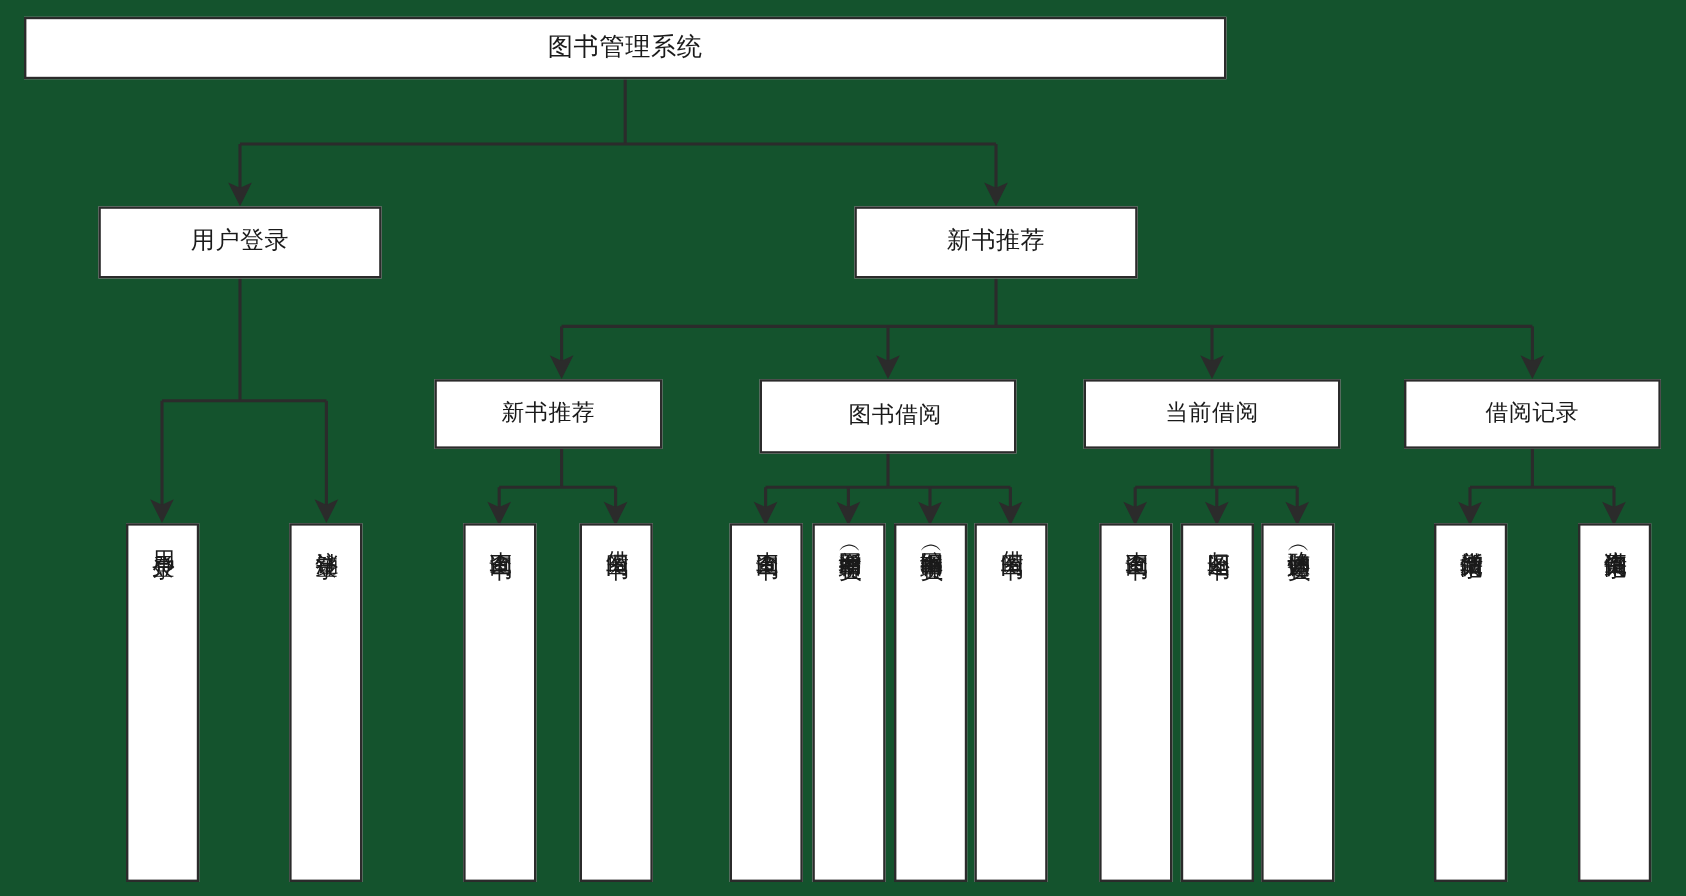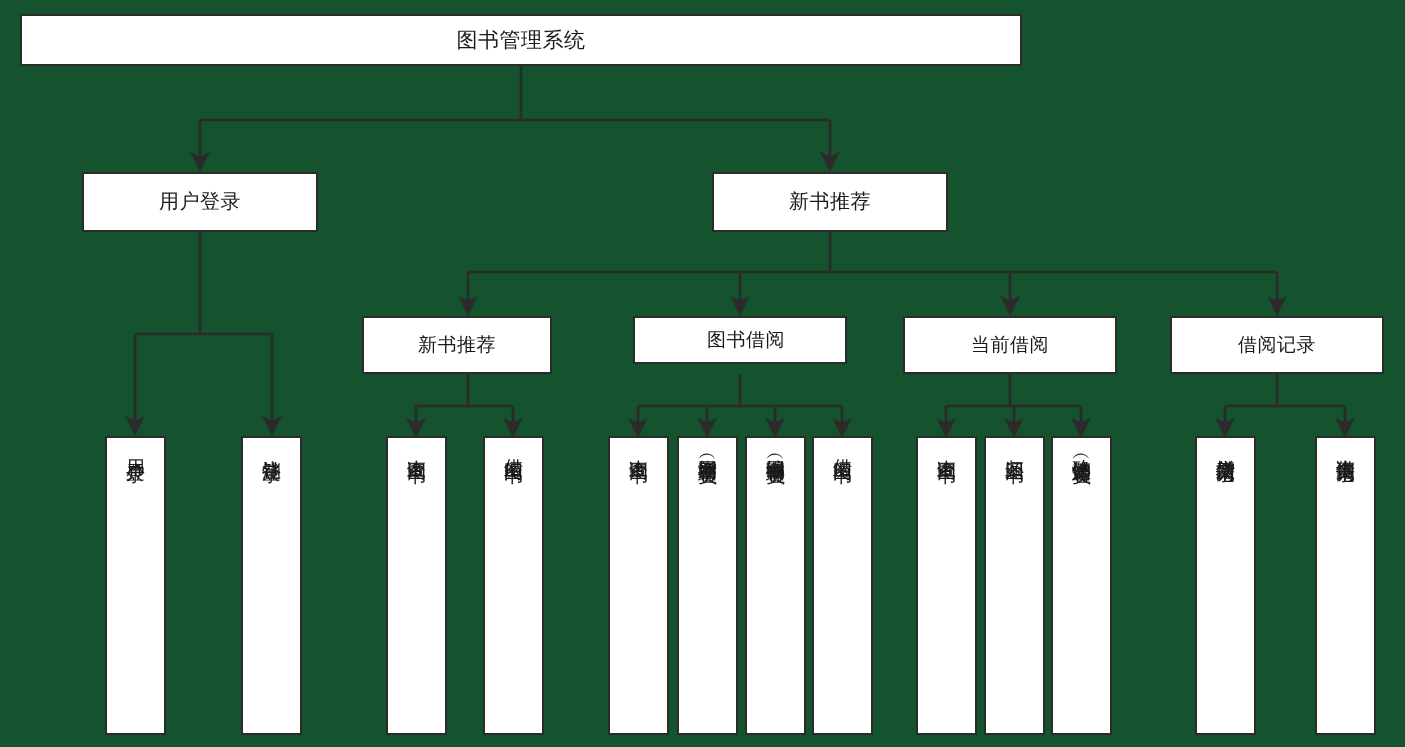--- a/index.html
+++ b/index.html
@@ -142,21 +142,21 @@
   <div class="node h-node lvl1" style="left:82px; top:172px; width:236px; height:60px;">
     <span class="lbl">用户登录</span>
   </div>
   <div class="node h-node lvl1" style="left:712px; top:172px; width:236px; height:60px;">
     <span class="lbl">新书推荐</span>
   </div>
 
   <div class="node h-node lvl2" style="left:362px; top:316px; width:190px; height:58px;align-items:center;">
     <span class="lbl">新书推荐</span>
   </div>
-  <div class="node h-node lvl2" style="left:633px; top:316px; width:214px; height:48px;padding-left:12px;">
+  <div class="node h-node lvl2" style="left:633px; top:316px; width:214px; height:62px;padding-left:12px;">
     <span class="lbl">图书借阅</span>
   </div>
   <div class="node h-node lvl2" style="left:1170px; top:316px; width:214px; height:58px;">
     <span class="lbl">借阅记录</span>
   </div>
   <div class="node h-node lvl2" style="left:903px; top:316px; width:214px; height:58px;">
     <span class="lbl">当前借阅</span>
   </div>
 
   <div class="node v-node" style="left:105px; top:436px; width:61px; height:299px;">

